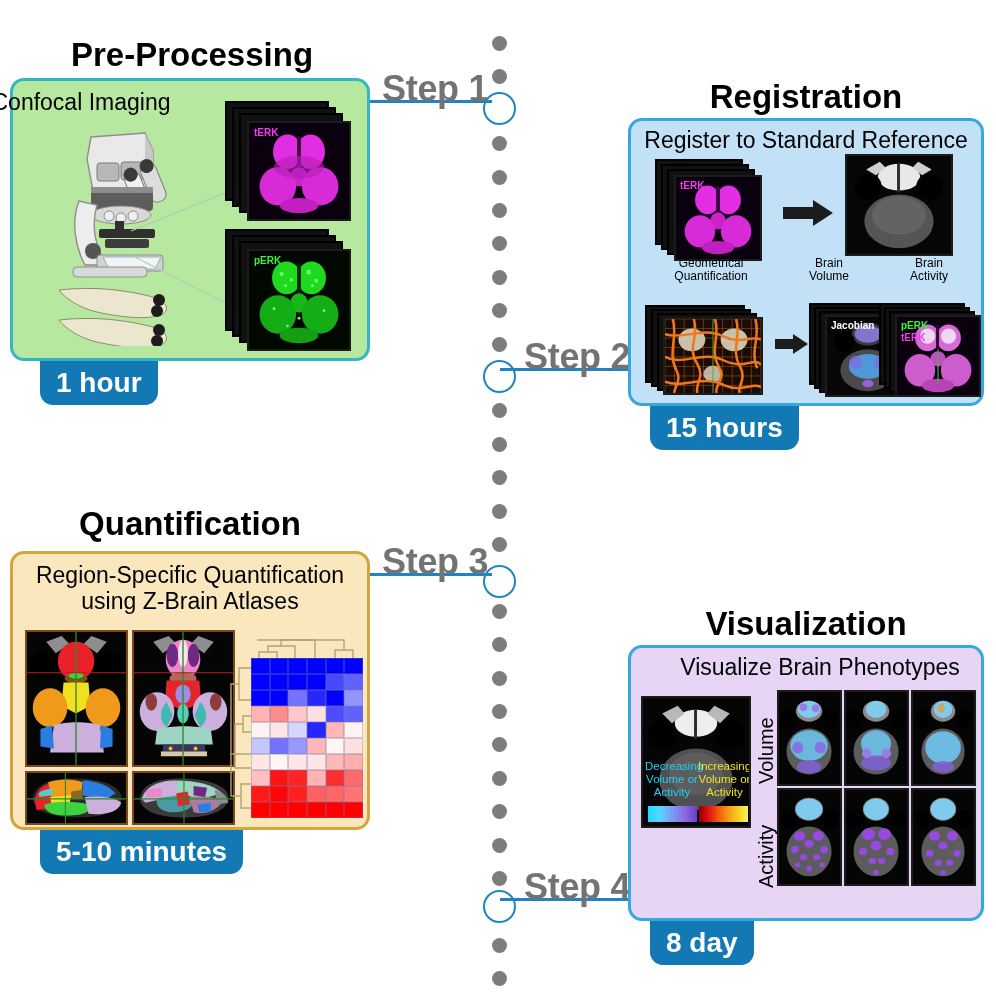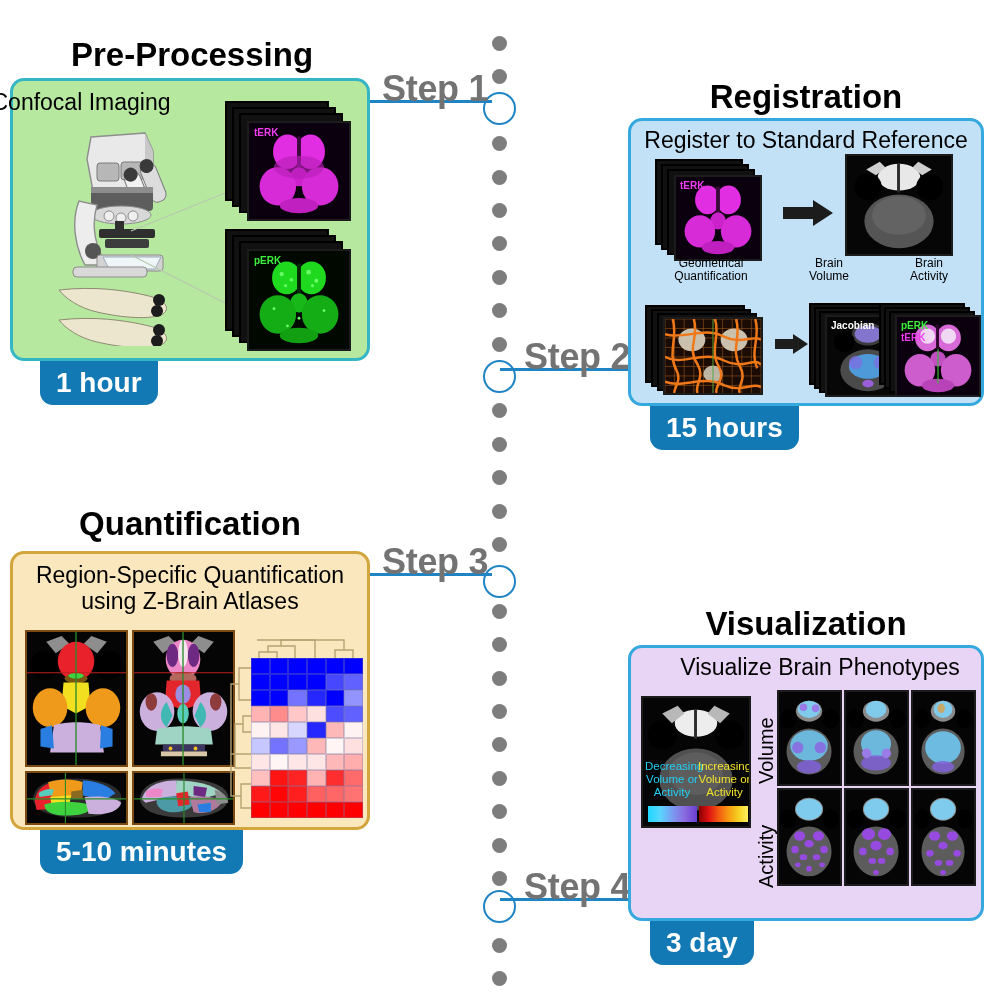--- a/index.html
+++ b/index.html
@@ -697,15 +697,15 @@
             <ellipse cx="18" cy="66" rx="4" ry="3.5"></ellipse>
           <ellipse cx="47" cy="66" rx="4" ry="3.5"></ellipse>
             <ellipse cx="27" cy="76" rx="4" ry="3"></ellipse>
           <ellipse cx="39" cy="76" rx="4" ry="3"></ellipse>
             <ellipse cx="32" cy="86" rx="3" ry="2.5"></ellipse>
         </g>
       </svg>
     </div>
   </div>
 
-  <div class="badge" style="left:650px;top:921px;">3 day</div>
+  <div class="badge" style="left:650px;top:921px;">8 day</div>
 
 </div>
 
 </body></html>

